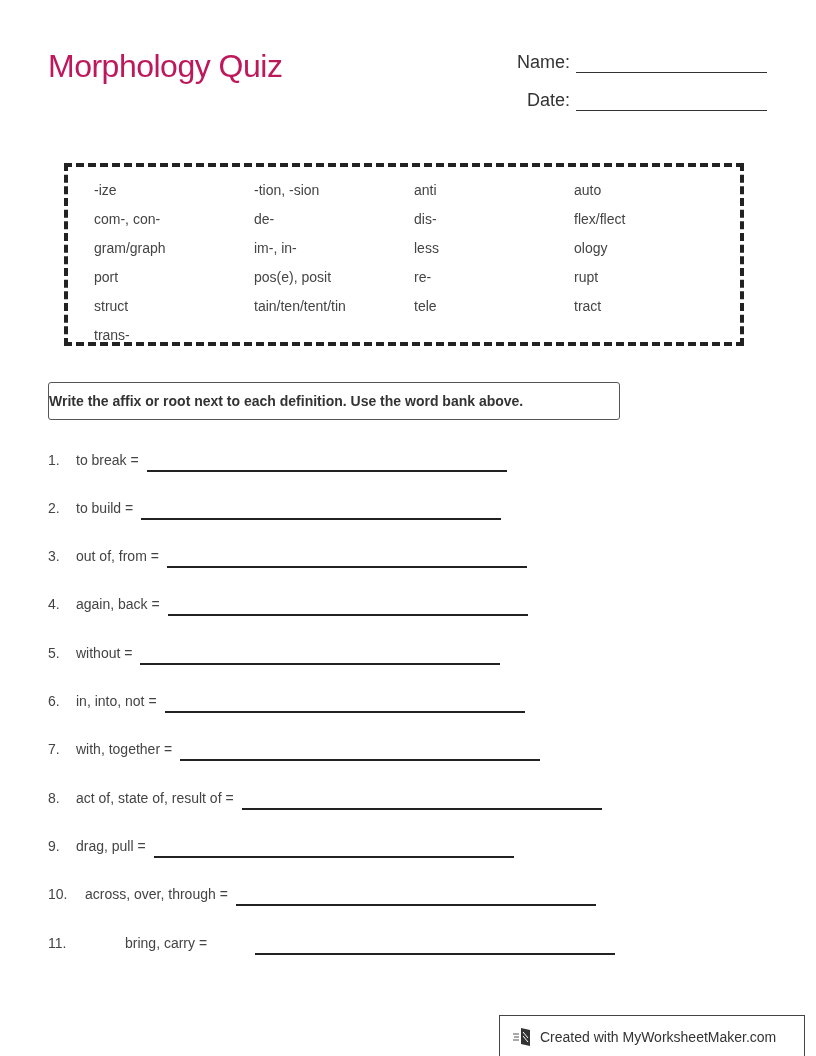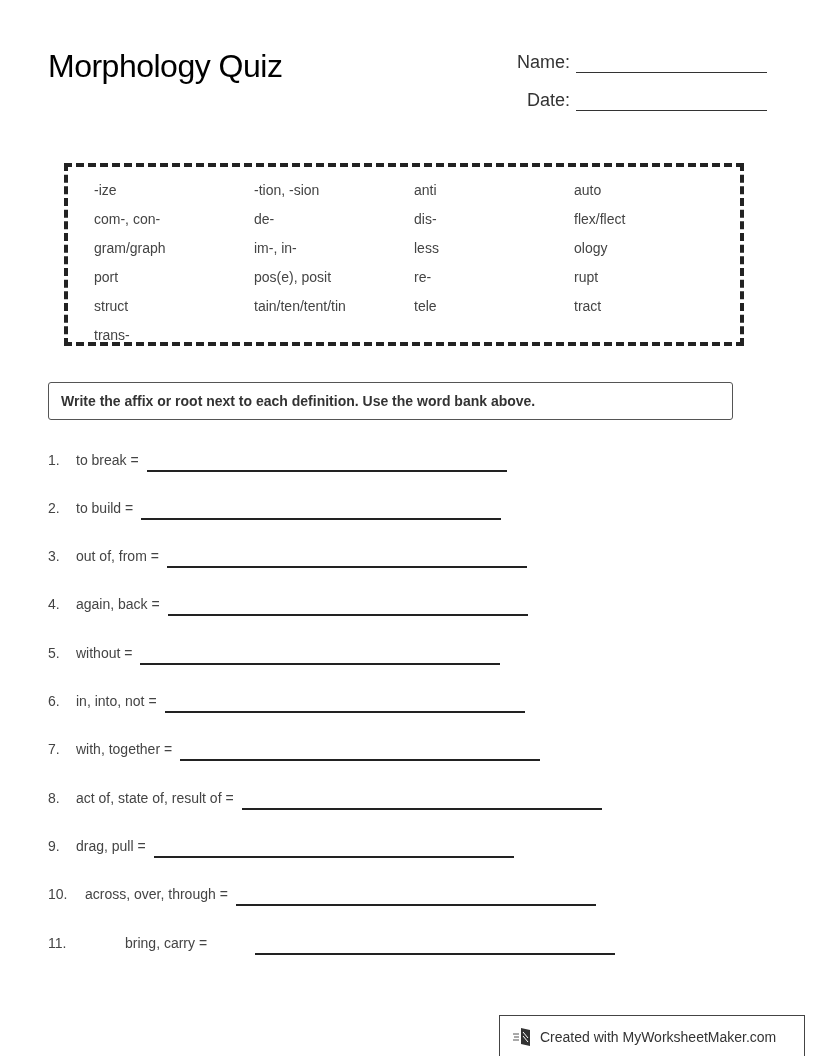--- a/index.html
+++ b/index.html
@@ -1,30 +1,30 @@
 <!DOCTYPE html>
 <html><head>
   <meta charset="utf-8">
   <style>
     html, body { margin: 0; padding: 0; background: #ffffff; }
     body { width: 816px; height: 1056px; position: relative; overflow: hidden;
       font-family: "DejaVu Sans", sans-serif; color: #333333; }
     .title { position: absolute; left: 48px; top: 48px; font-size: 32px; font-weight: normal;
-      color: #000000; letter-spacing: -0.5px; font-family: "Liberation Sans", sans-serif; }
+      color: #be185d; letter-spacing: -0.5px; font-family: "Liberation Sans", sans-serif; }
     .hdr-field { position: absolute; display: flex; }
     .hdr-label { font-size: 18px; color: #333; font-family: "Liberation Sans", sans-serif; width: 70px; text-align: right; margin-right: 6px; }
     .hdr-line { width: 191px; border-bottom: 1.5px solid #333; height: 20px; }
     .bank { position: absolute; left: 64px; top: 163px; width: 680px; height: 183px;
       border: 4px dashed #222; box-sizing: border-box; }
     .bank-grid { position: absolute; left: 26px; top: 10px; display: grid;
       grid-template-columns: 160px 160px 160px 160px; grid-auto-rows: 29px; }
     .bank-cell { font-size: 14px; color: #444; line-height: 26px; font-family: "Liberation Sans", sans-serif; }
-    .instr { position: absolute; left: 48px; top: 382px; width: 685px; height: 38px;
+    .instr { position: absolute; left: 48px; top: 382px; width: 572px; height: 38px;
       border: 1px solid #555; border-radius: 3px; box-sizing: border-box;
-      padding-left: 12px; display: flex; align-items: center; }
+      display: flex; align-items: center; }
     .instr span { font-size: 14px; font-weight: bold; color: #333; font-family: "Liberation Sans", sans-serif; }
     .q { position: absolute; left: 48px; display: flex; align-items: flex-end; font-size: 14px;
       font-family: "Liberation Sans", sans-serif; color: #444; }
     .q-num { display: inline-block; }
     .q-text { display: inline-block; margin-right: 8px; }
     .q-line { display: inline-block; width: 360px; border-bottom: 2px solid #222; height: 14px; margin-bottom: -4px; }
     .footer { position: absolute; left: 499px; top: 1003px; width: 306px; height: 43px;
       border: 1px solid #444; box-sizing: border-box; display: flex; align-items: center; padding-left: 12px; margin-top: 12px; }
     .footer-icon { width: 22px; height: 22px; margin-right: 6px; }
     .footer-text { font-size: 14px; color: #333; font-family: "Liberation Sans", sans-serif; }

